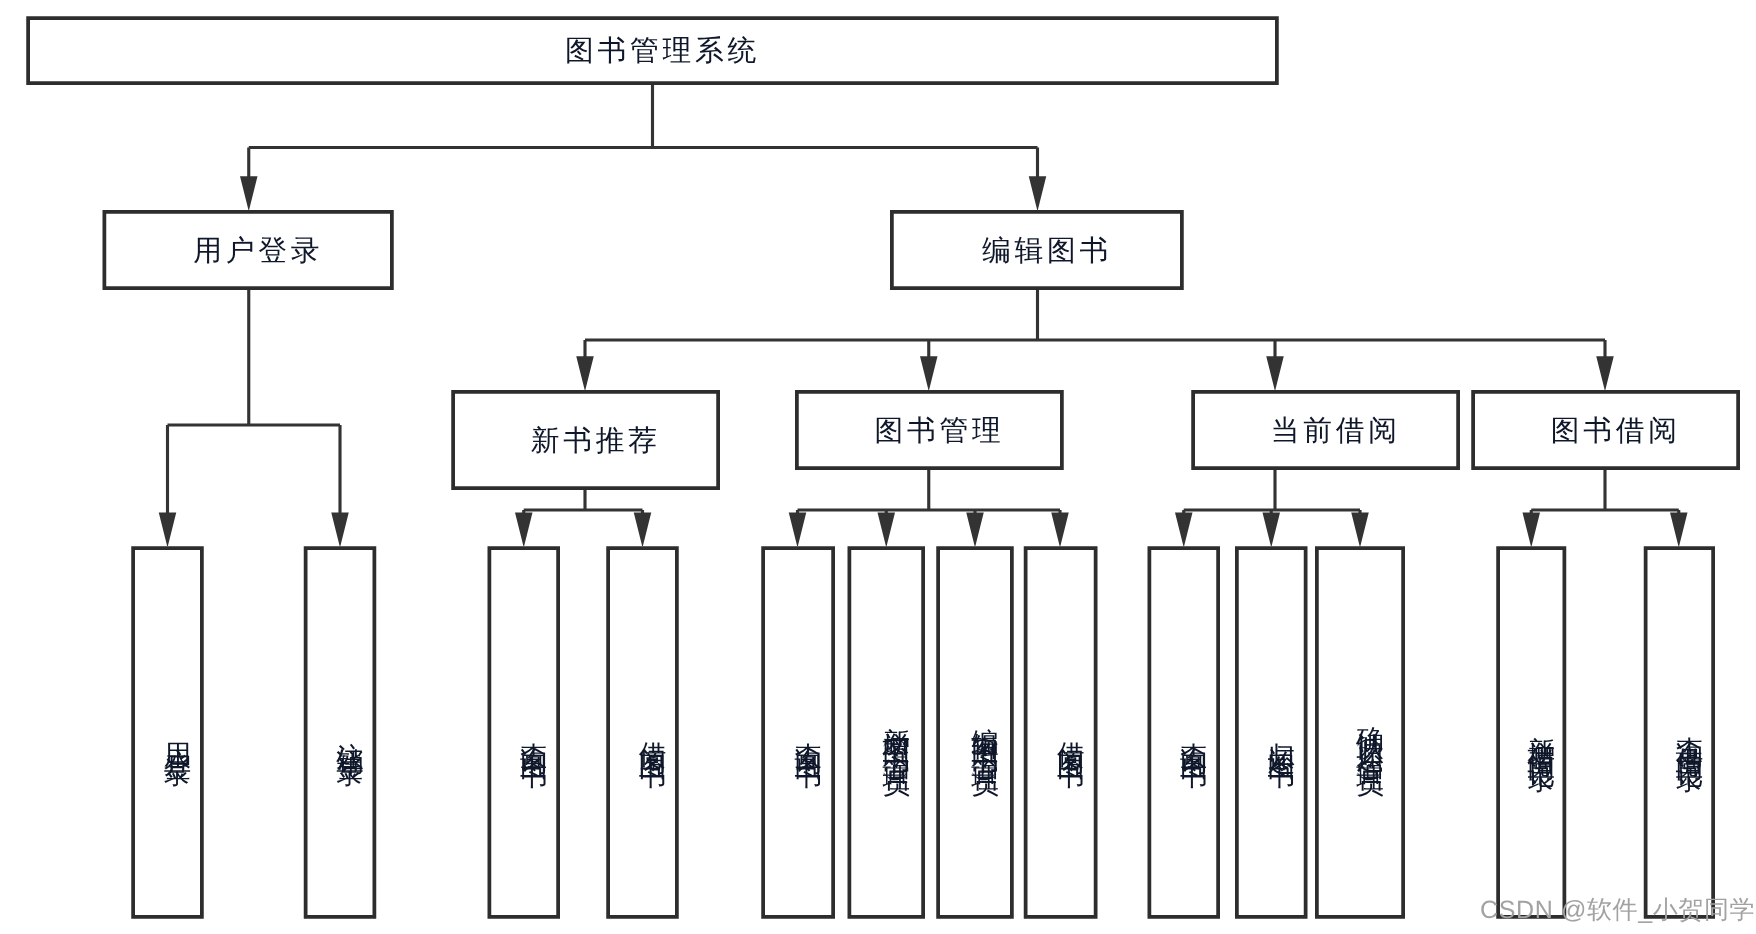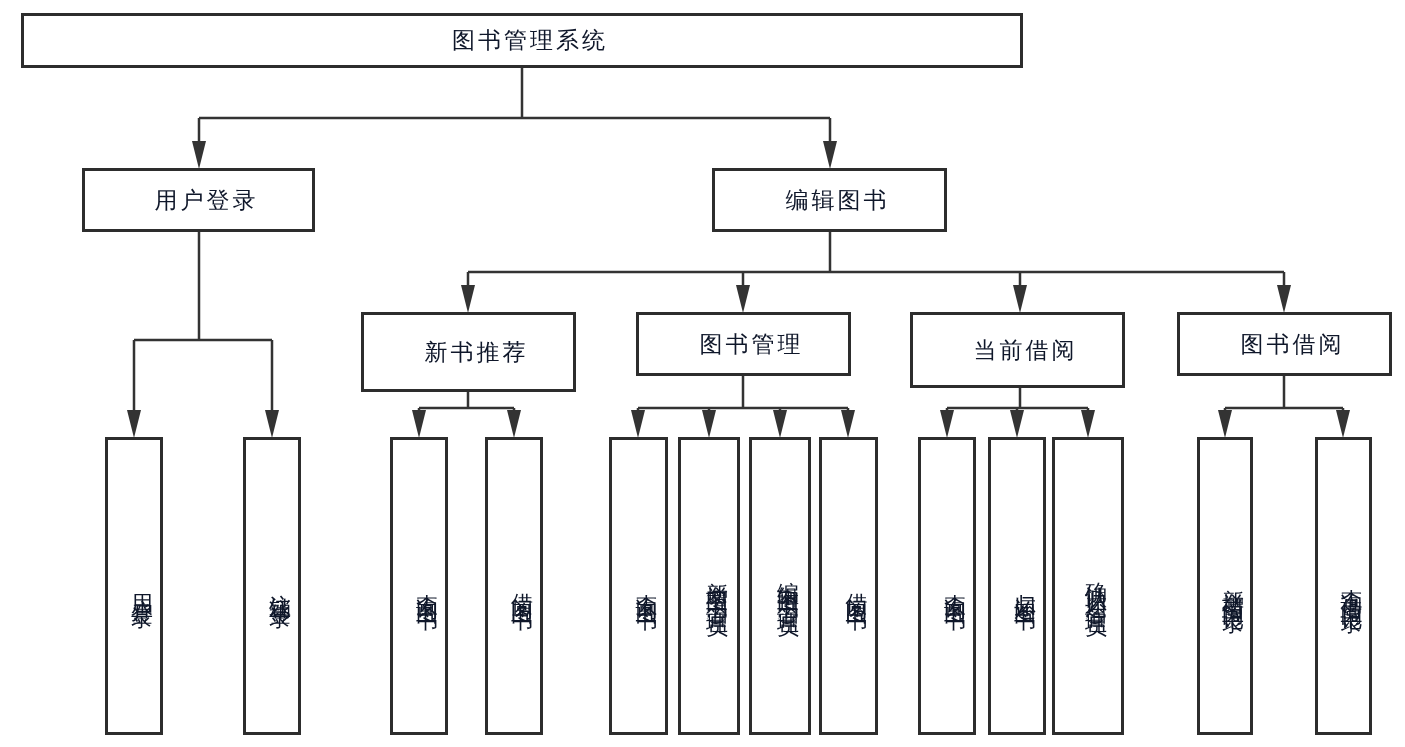--- a/index.html
+++ b/index.html
@@ -67,35 +67,36 @@
     </g>
   </svg>
 
   <div class="box h" style="left:21px;top:13px;width:1002px;height:55px">图书管理系统</div>
 
   <div class="box h" style="left:82px;top:168px;width:233px;height:64px">用户登录</div>
   <div class="box h" style="left:712px;top:168px;width:235px;height:64px">编辑图书</div>
 
   <div class="box h" style="left:361px;top:312px;width:215px;height:80px">新书推荐</div>
   <div class="box h" style="left:636px;top:312px;width:215px;height:64px">图书管理</div>
-  <div class="box h" style="left:910px;top:312px;width:215px;height:76px">当前借阅</div>
+  <div class="box h" style="left:953px;top:312px;width:215px;height:64px">当前借阅</div>
   <div class="box h" style="left:1177px;top:312px;width:215px;height:64px">图书借阅</div>
 
   <div class="box v" style="left:105px;top:437px;width:58px;height:298px">用户登录</div>
   <div class="box v" style="left:243px;top:437px;width:58px;height:298px">注销登录</div>
 
   <div class="box v" style="left:390px;top:437px;width:58px;height:298px">查询图书</div>
   <div class="box v" style="left:485px;top:437px;width:58px;height:298px">借阅图书</div>
 
   <div class="box v" style="left:609px;top:437px;width:59px;height:298px">查询图书</div>
   <div class="box v" style="left:678px;top:437px;width:62px;height:298px">新增图书（管理员）</div>
   <div class="box v" style="left:749px;top:437px;width:62px;height:298px">编辑图书（管理员）</div>
   <div class="box v" style="left:819px;top:437px;width:59px;height:298px">借阅图书</div>
 
   <div class="box v" style="left:918px;top:437px;width:58px;height:298px">查询图书</div>
   <div class="box v" style="left:988px;top:437px;width:58px;height:298px">归还图书</div>
   <div class="box v" style="left:1052px;top:437px;width:72px;height:298px">确认归还（管理员）</div>
 
   <div class="box v" style="left:1197px;top:437px;width:56px;height:298px">新增借阅记录</div>
   <div class="box v" style="left:1315px;top:437px;width:57px;height:298px">查询借阅记录</div>
 
+  <div class="watermark">CSDN @软件_小贺同学</div>
 
 </div>
 
 </body></html>

